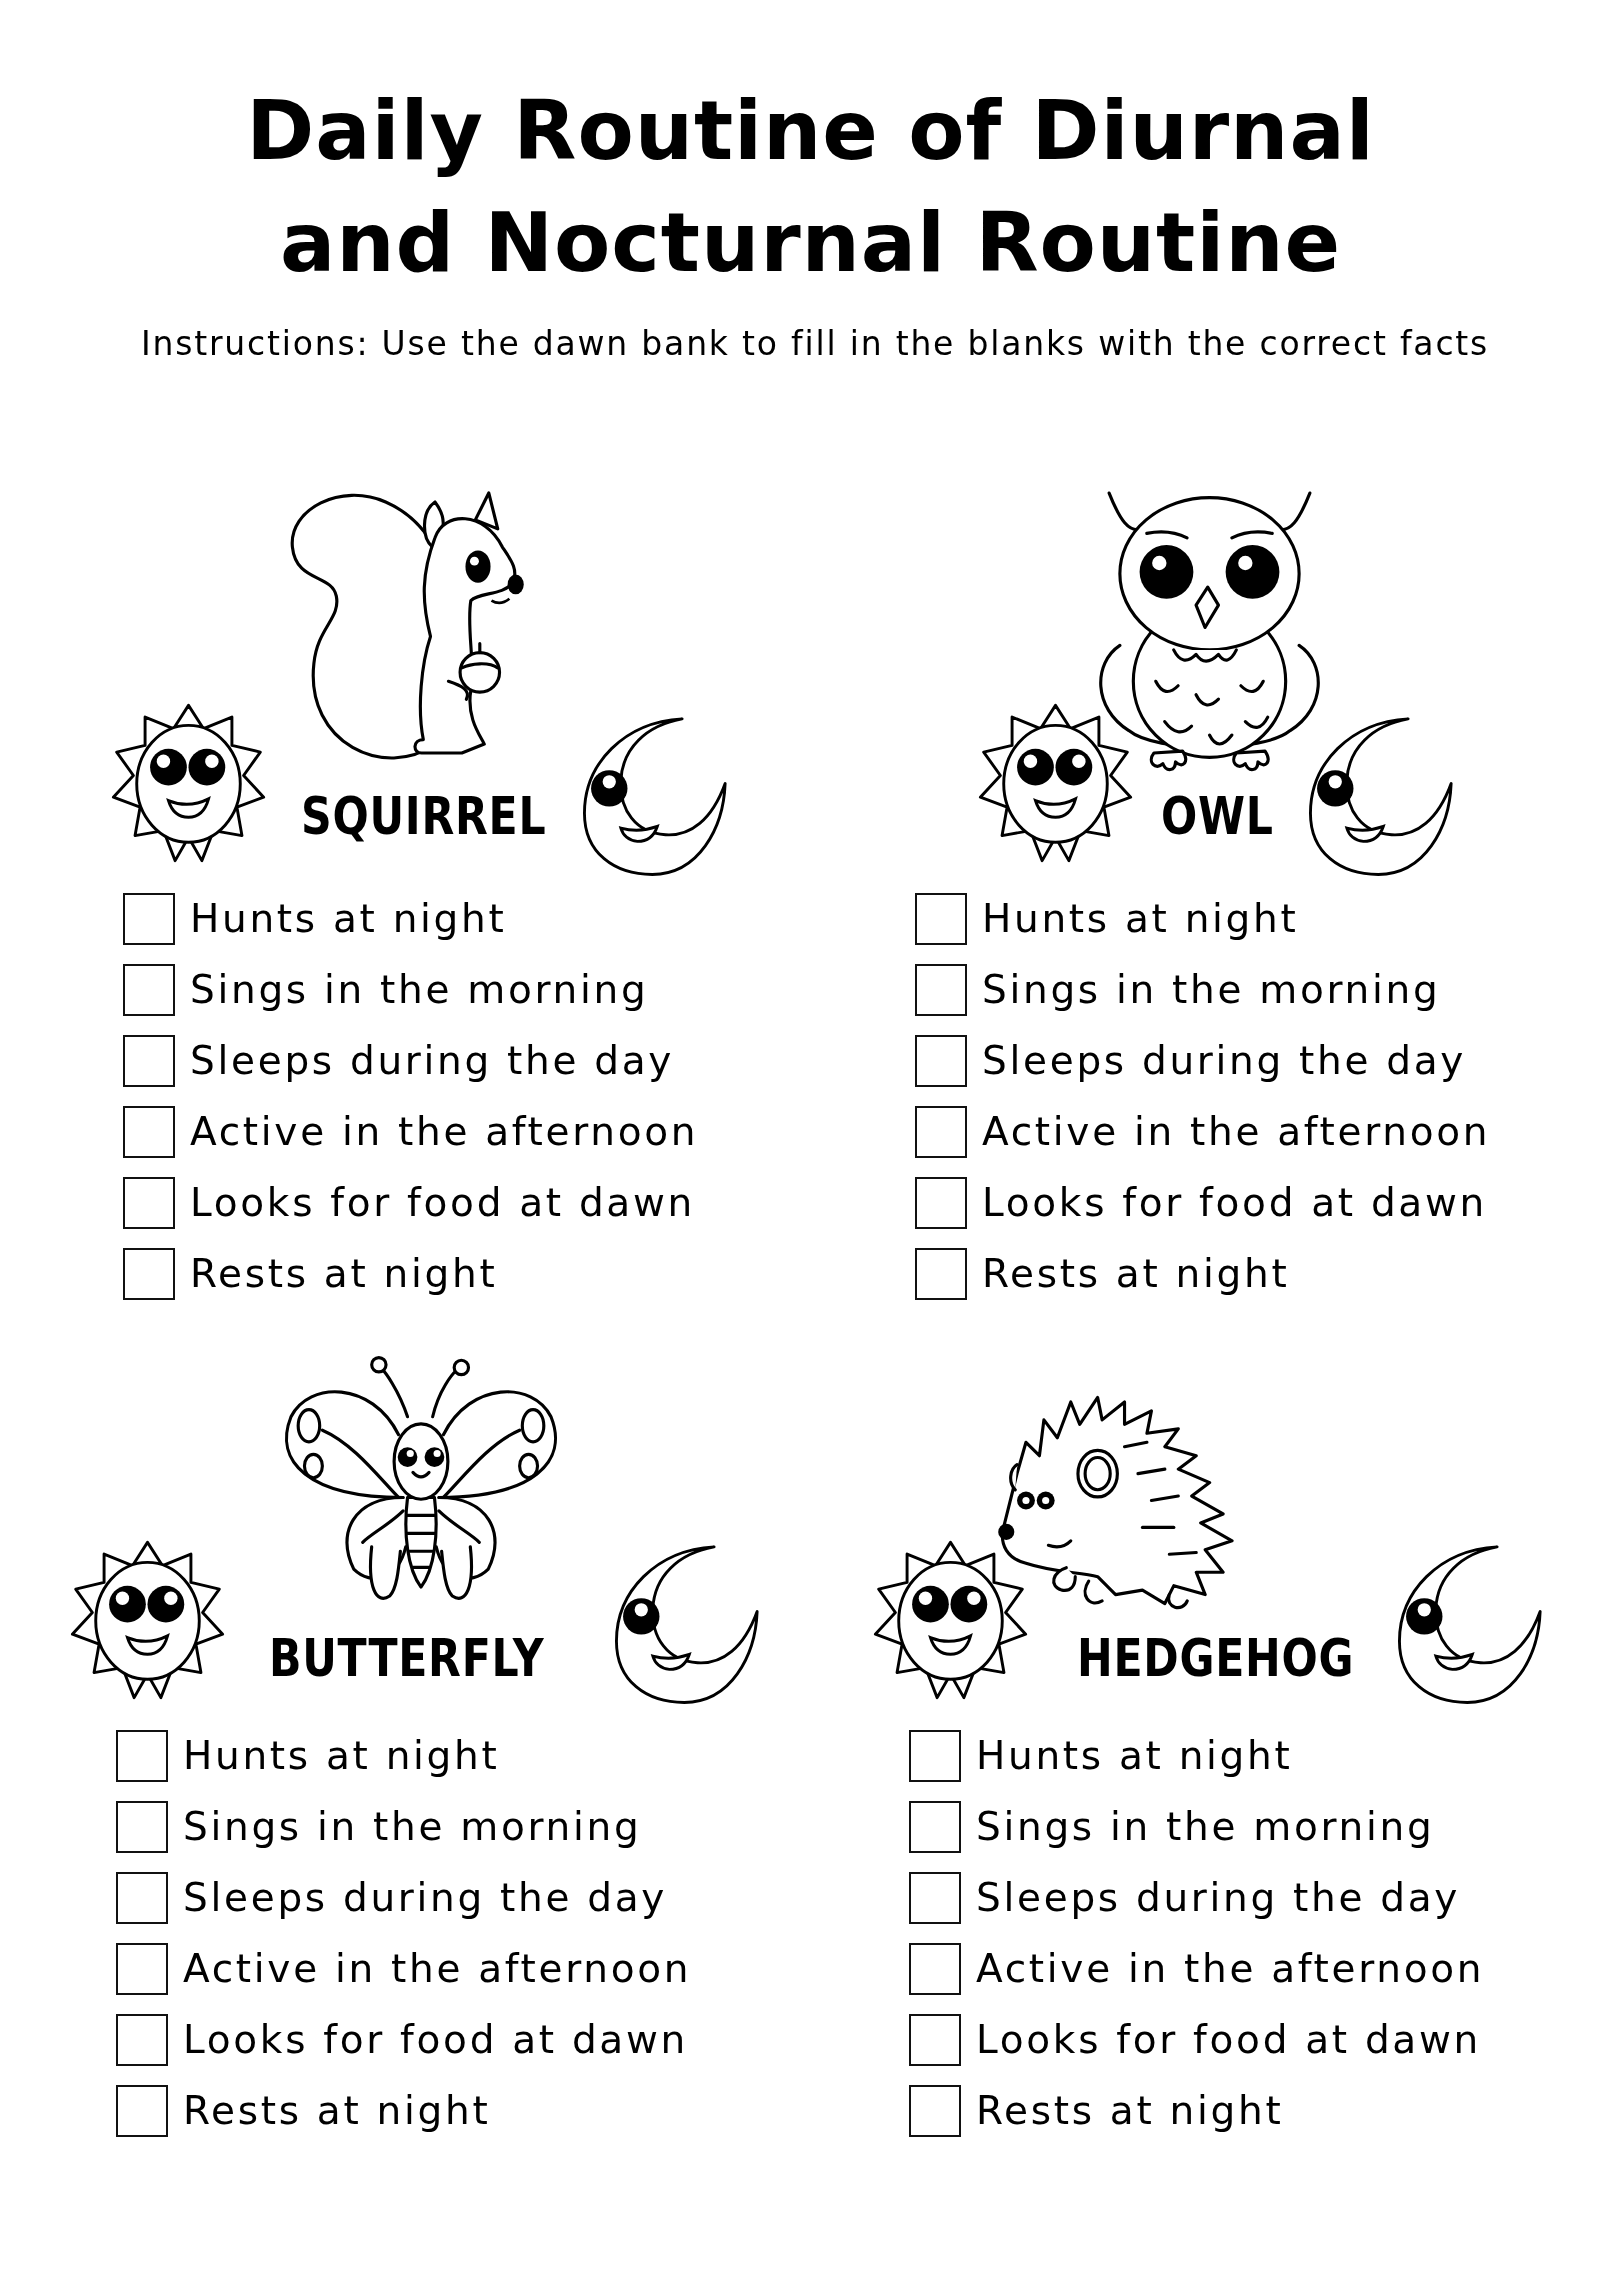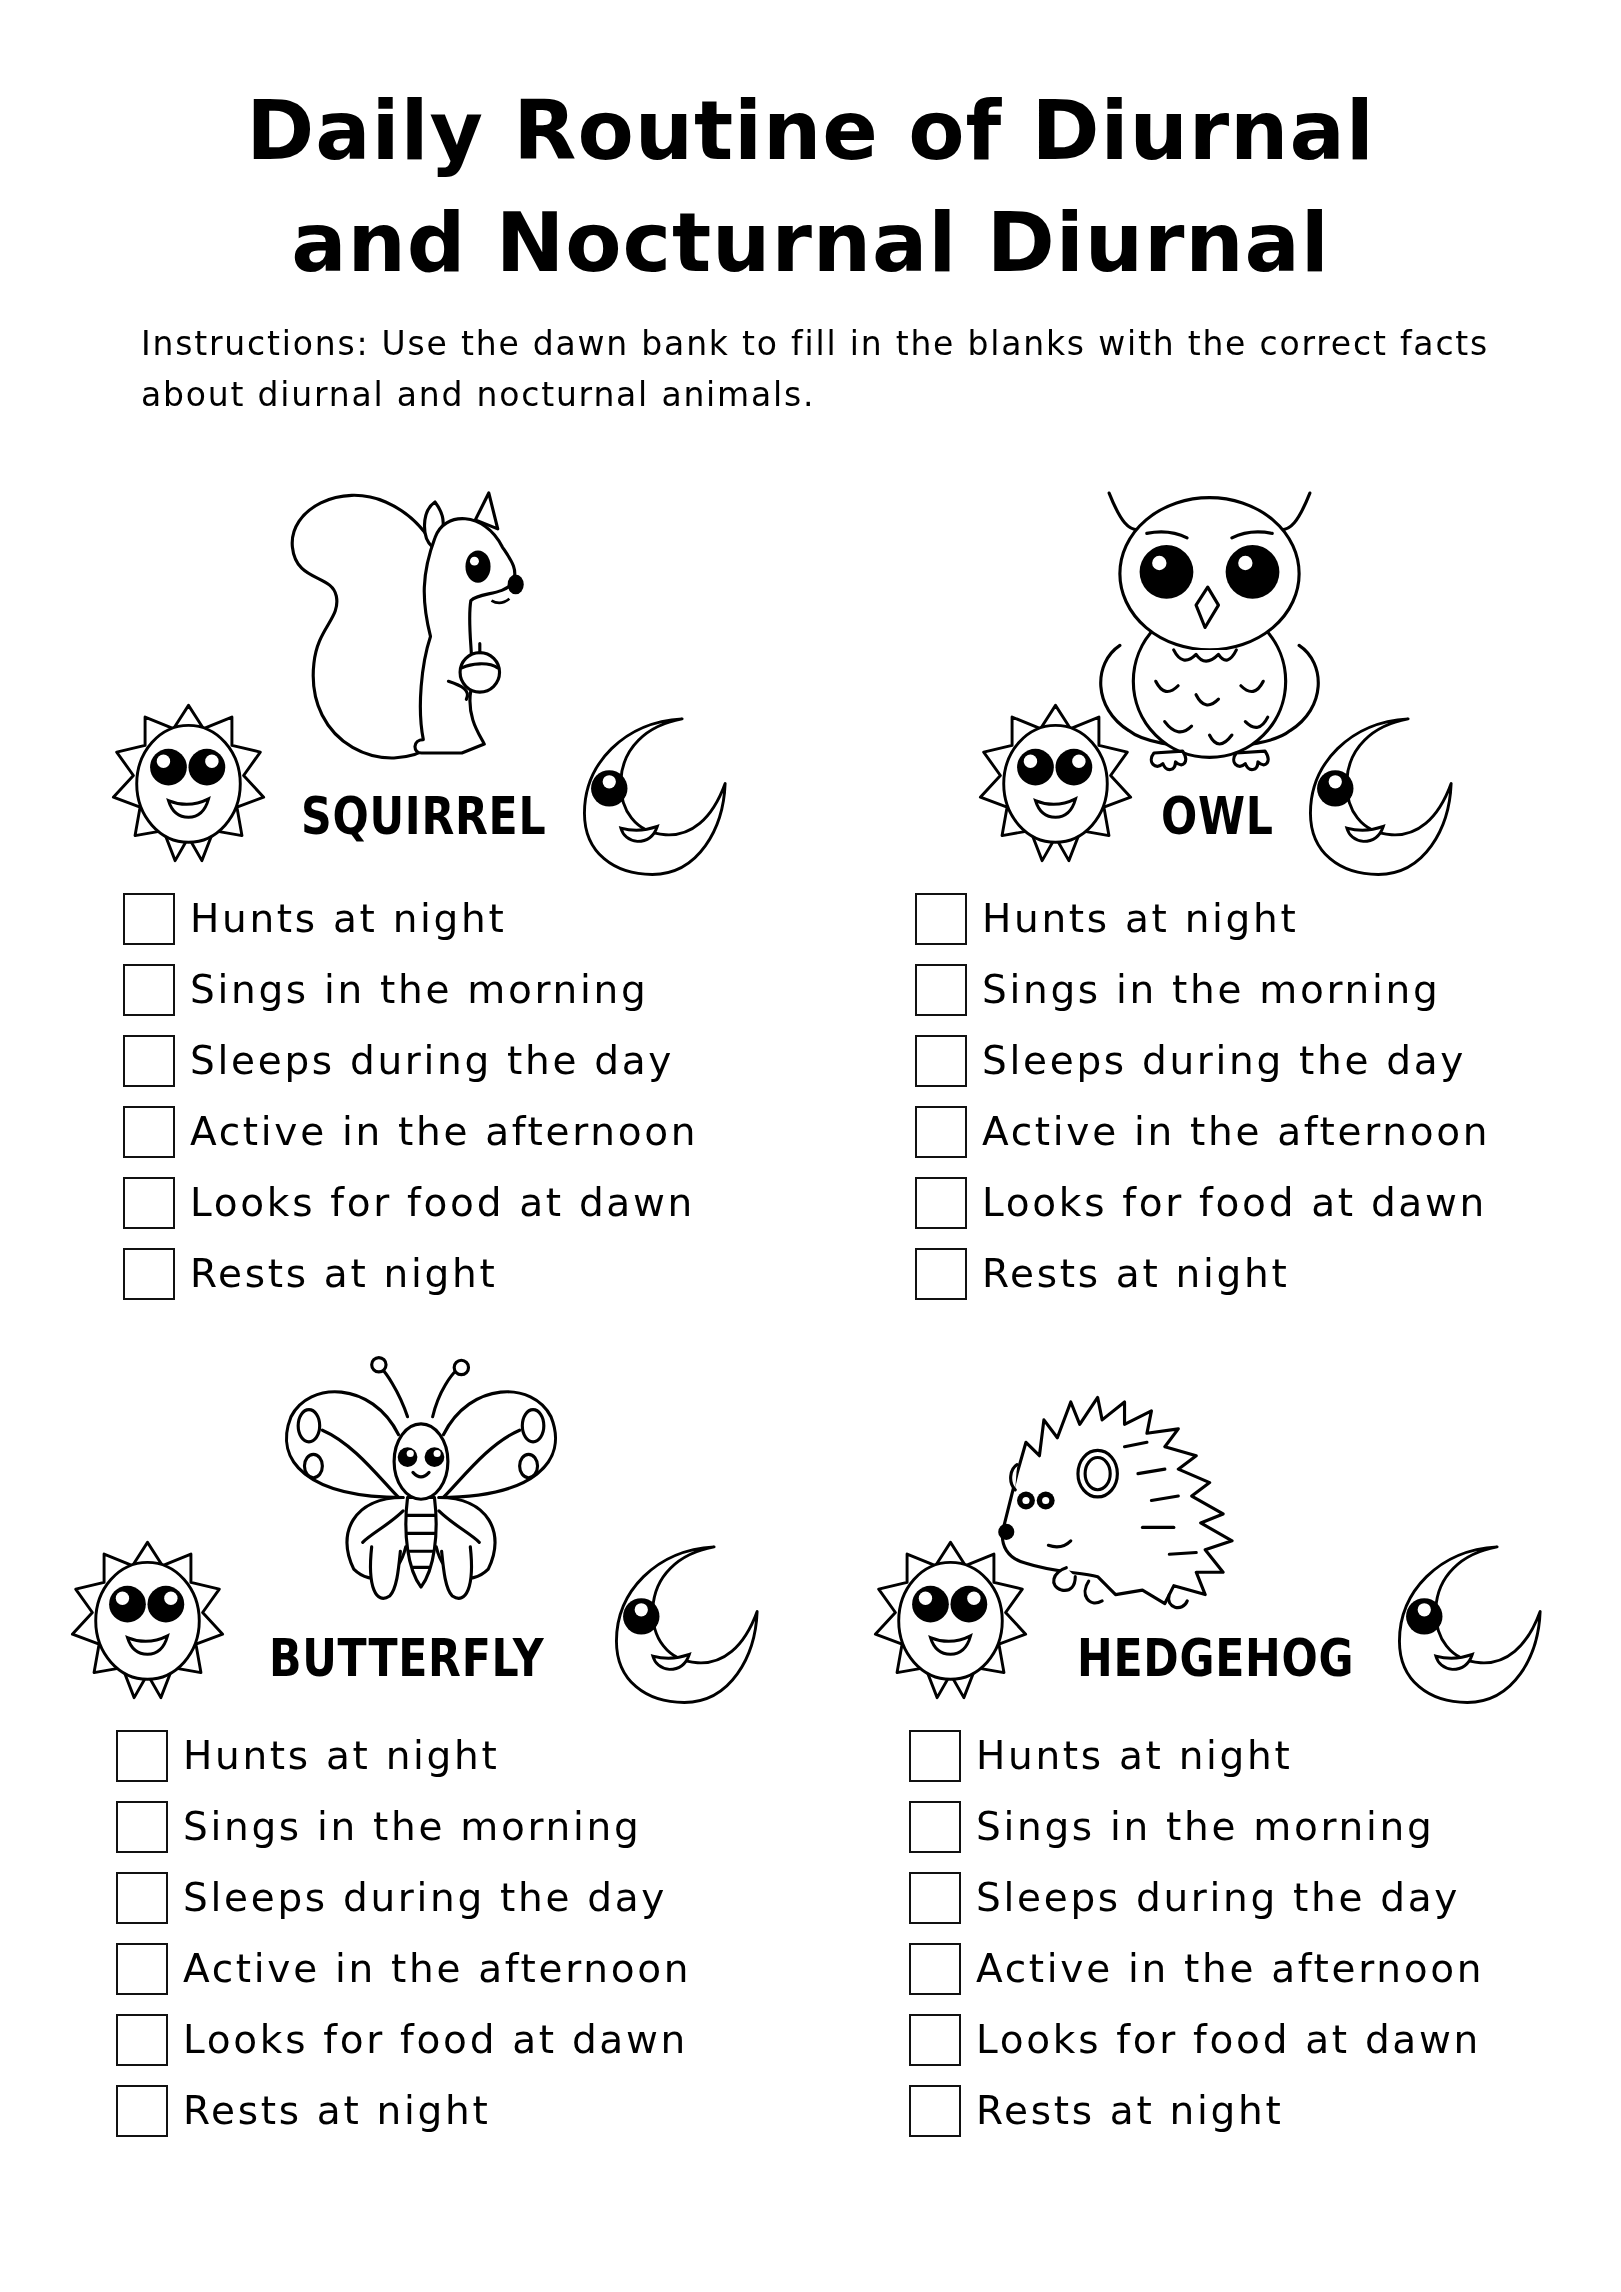--- a/index.html
+++ b/index.html
@@ -39,25 +39,24 @@
     <symbol id="moon" viewBox="0 0 200 200">
       <path d="M140 8 C70 12 22 62 22 122 C22 170 58 196 104 196 C160 196 190 140 192 86 C176 130 150 150 120 148 C84 146 64 118 66 82 C68 44 96 16 140 8 Z" fill="#fff" stroke="#000" stroke-width="3.5" stroke-linejoin="round"></path>
       <circle cx="52" cy="92" r="22" fill="#000"></circle>
         <circle cx="52" cy="84" r="8" fill="#fff"></circle>
       <path d="M66 140 Q88 146 110 138 Q104 156 86 156 Q70 154 66 140 Z" fill="#fff" stroke="#000" stroke-width="3.5"></path>
     </symbol>
   </defs>
 </svg>
 
 <div class="title" style="top:90px;">Daily Routine of Diurnal</div>
-<div class="title" style="top:202px;">and Nocturnal Diurnal</div>
+<div class="title" style="top:202px;">and Nocturnal Routine</div>
 
 <div class="instructions" style="top:318px;">
   <div>Instructions: Use the dawn bank to fill in the blanks with the correct facts</div>
-  <div>about diurnal and nocturnal animals.</div>
 </div>
 
 <div>
   <svg class="icon" style="left:287px;top:484px;" width="278" height="287" viewBox="0 0 310 320">
     <g fill="#fff" stroke="#000" stroke-width="3.5" stroke-linecap="round" stroke-linejoin="round">
       <path d="M165 290 C110 330 20 290 30 200 C34 160 60 150 55 125 C50 100 10 110 6 70 C2 28 60 -2 110 20 C160 42 190 100 185 170"></path>
       <path d="M225 10 L235 50 L210 40 Z"></path>
       <path d="M165 20 C150 30 150 60 162 70 C175 55 180 40 165 20 Z"></path>
       <path d="M165 60 C175 30 220 30 240 70 C250 85 258 95 252 110 C240 125 215 120 205 130 C200 160 210 200 205 230 C200 260 215 280 220 290 L195 300 L150 300 C140 300 140 285 152 285 C145 250 150 200 160 170 C150 130 150 100 165 60 Z"></path>
       <circle cx="215" cy="210" r="22"></circle>

